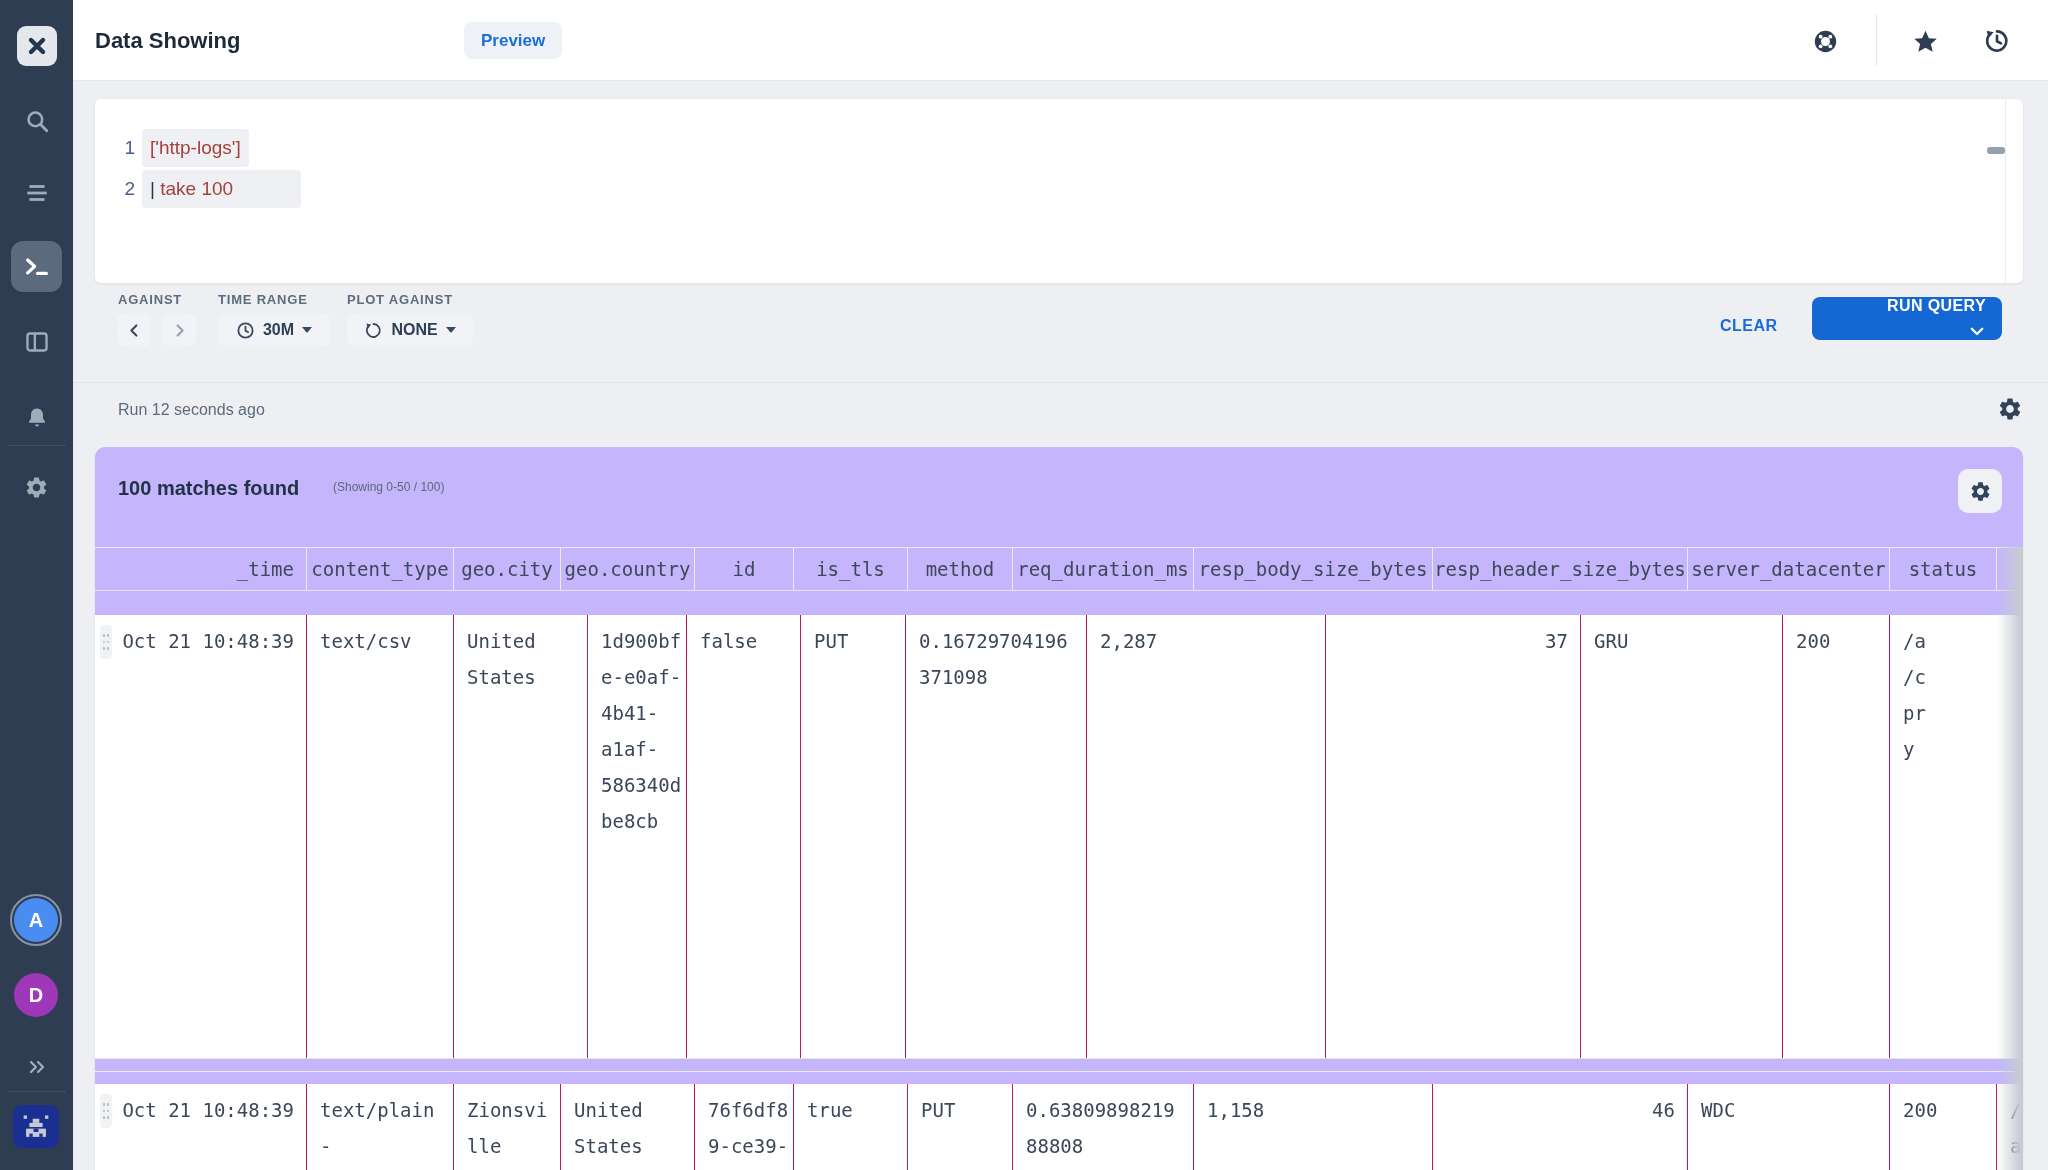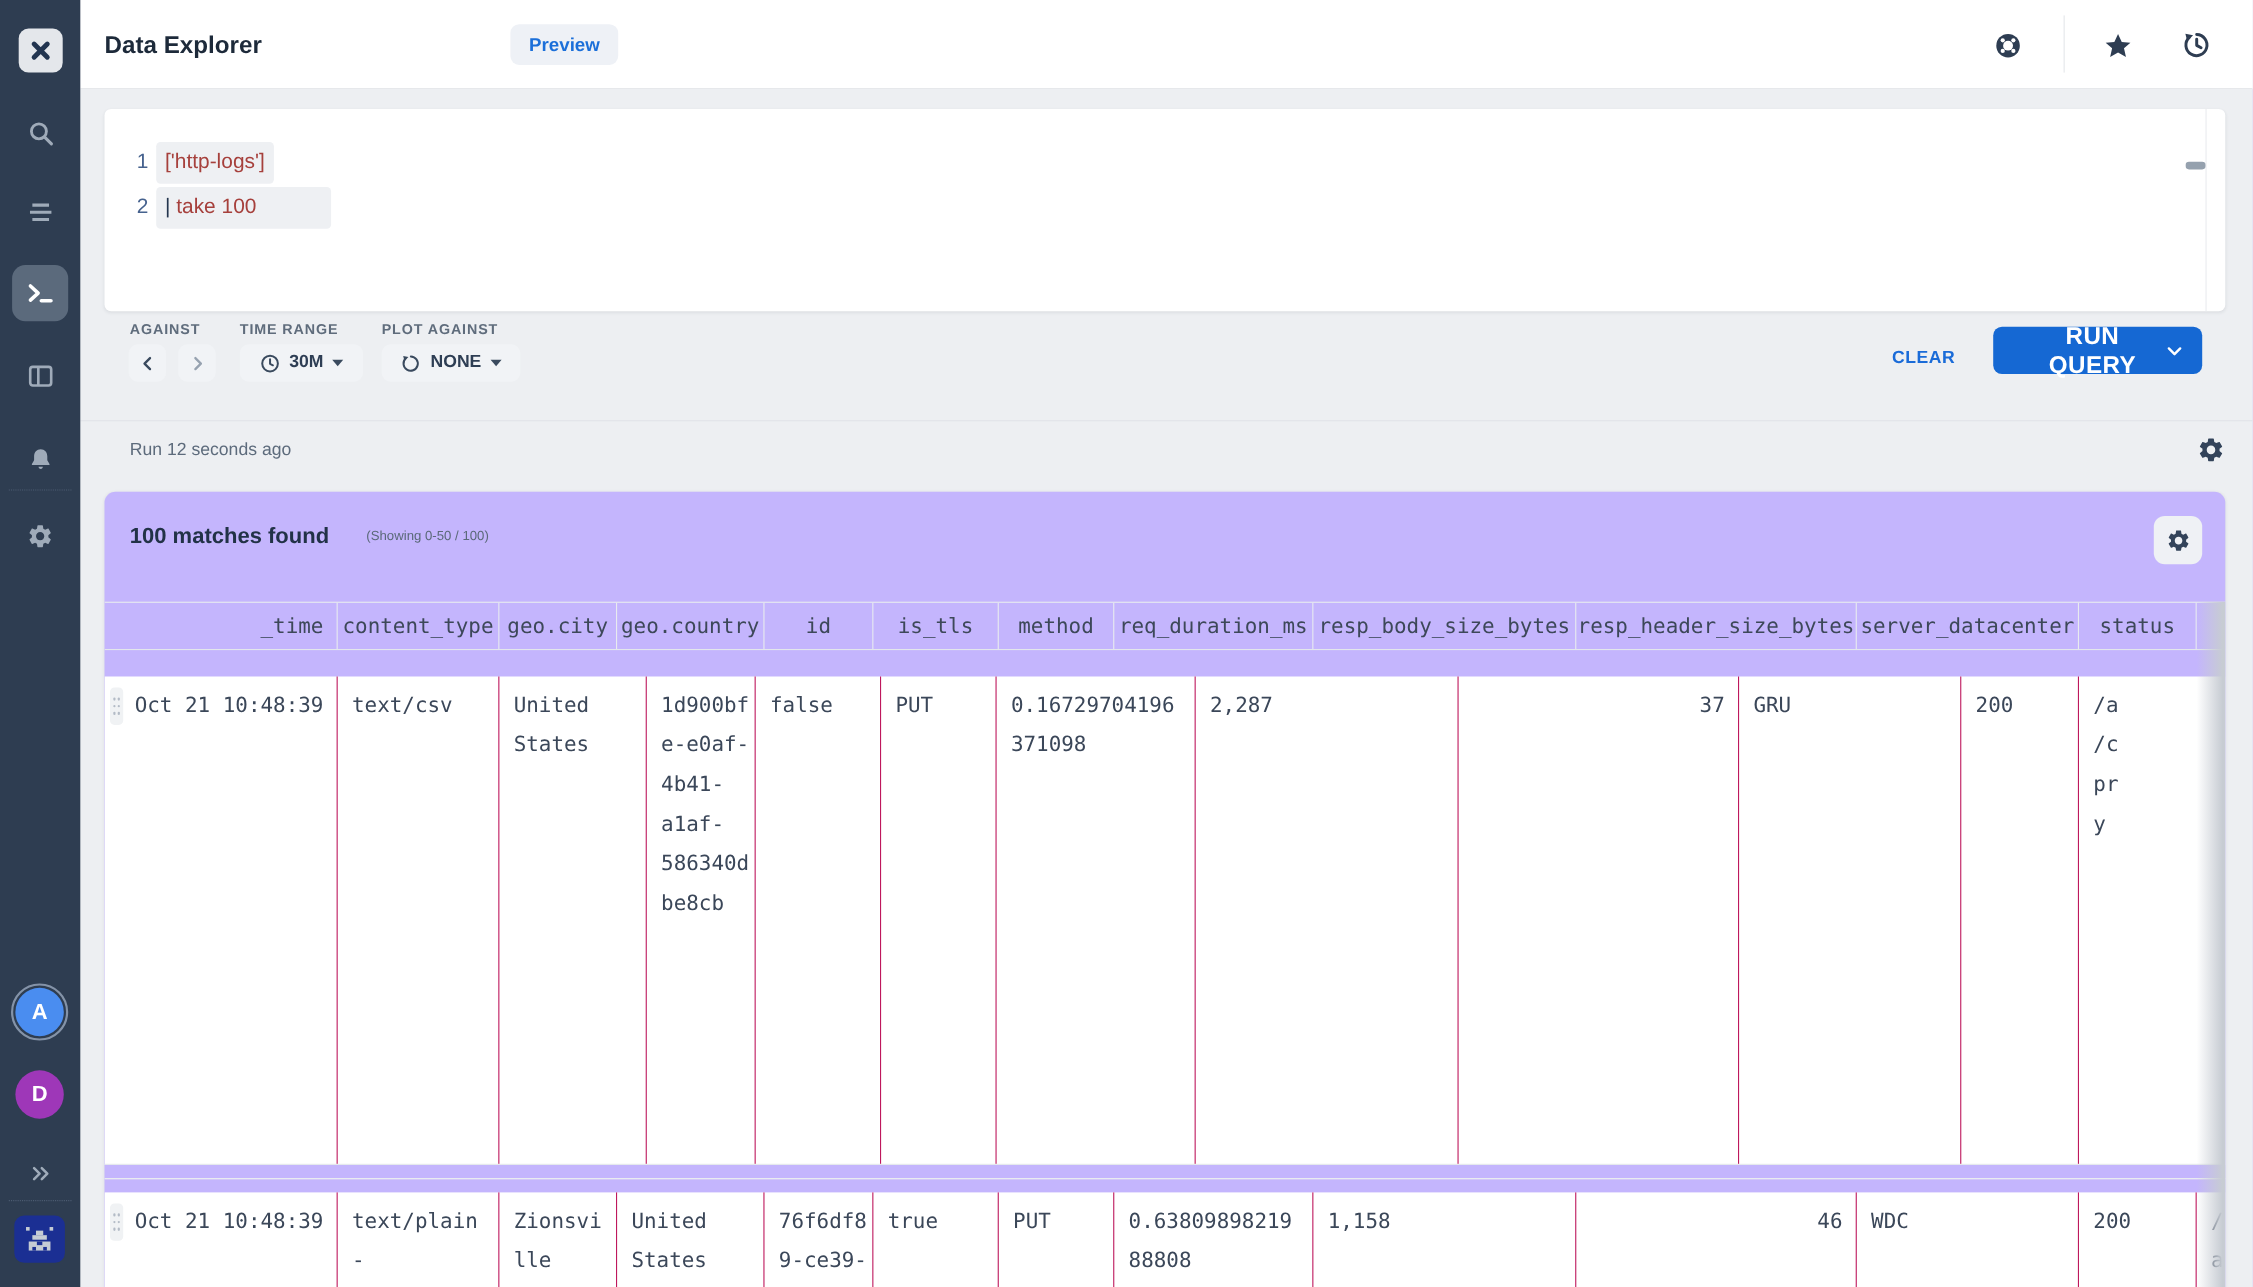--- a/index.html
+++ b/index.html
@@ -32,21 +32,21 @@
   .ed-chip { position:absolute; left:47px; background:#eef0f3; border-radius:4px; padding:0 8px; font-size:19px; line-height:38px; color:#a6403c; white-space:pre; }
   .ed-chip .pipe { color:#24364f; }
   .chip2 { padding-right:68px; }
 
   
   .controls { position:absolute; left:73px; top:283px; width:1975px; height:100px; border-bottom:1px solid #e0e3e8; }
   .ctl-label { position:absolute; top:9px; font-size:13px; font-weight:700; letter-spacing:.8px; color:#5f6c7c; }
   .ctl-btn { position:absolute; top:30px; height:34px; background:#f1f3f6; border:none; border-radius:8px; display:flex; align-items:center; justify-content:center; gap:8px; font-family:"Liberation Sans",sans-serif; font-size:16px; font-weight:600; color:#2e3e54; cursor:pointer; }
   .caret { width:0; height:0; border-left:5px solid transparent; border-right:5px solid transparent; border-top:6px solid #3a4a5e; }
   .clear-btn { position:absolute; left:1647px; top:34px; background:none; border:none; font-size:16px; font-weight:700; letter-spacing:.5px; color:#1a6bd8; cursor:pointer; font-family:"Liberation Sans",sans-serif; }
-  .runq-btn { position:absolute; left:1739px; top:14px; width:190px; height:43px; background:#1568d3; border:none; border-radius:8px; display:flex; align-items:center; justify-content:space-between; padding:0 16px 0 24px; color:#fff; font-size:22px; font-weight:700; letter-spacing:.4px; cursor:pointer; font-family:"Liberation Sans",sans-serif; }
+  .runq-btn { position:absolute; left:1739px; top:14px; width:190px; height:43px; background:#1568d3; border:none; border-radius:8px; display:flex; align-items:flex-end; justify-content:space-between; padding:0 16px 0 24px; color:#fff; font-size:16px; font-weight:700; letter-spacing:.4px; cursor:pointer; font-family:"Liberation Sans",sans-serif;flex-direction:column; }
 
   
   .run-row { position:absolute; left:73px; top:384px; width:1975px; height:62px; }
   .run-text { position:absolute; left:45px; top:17px; font-size:16px; color:#5d6b7c; }
   .run-gear { position:absolute; left:1924px; top:12px; width:26px; height:26px; color:#33435a; cursor:pointer; }
 
   
   .card { position:absolute; left:95px; top:447px; width:1928px; height:723px; background:#c4b5fd; border-radius:10px 10px 0 0; box-shadow:0 1px 3px rgba(22,33,54,.07); overflow:hidden; }
   .card-title { position:absolute; left:23px; top:30px; font-size:20px; font-weight:700; color:#223247; }
   .card-sub { position:absolute; left:238px; top:33px; font-size:12px; color:#5b6979; }
@@ -150,21 +150,21 @@
         <g fill="#1b2f93">
           <rect x="7.5" y="9.5" width="3" height="2"></rect>
           <rect x="5" y="12.5" width="2" height="2"></rect>
           <rect x="11" y="12.5" width="2" height="2"></rect>
         </g>
       </svg>
   </div>
 </div>
 
 <div class="topbar">
-  <div class="page-title">Data Explorer</div>
+  <div class="page-title">Data Showing</div>
   <div class="preview-pill">Preview</div>
 
   <div class="tb-ic" style="left:1738px">
     <svg width="27" height="27" viewBox="0 0 24 24">
         <circle cx="12" cy="12" r="9.5" fill="currentColor"></circle>
         <circle cx="12" cy="12" r="4" fill="#ffffff"></circle>
         <circle cx="7.7" cy="7.7" r="1.7" fill="#ffffff"></circle>
         <circle cx="16.3" cy="7.7" r="1.7" fill="#ffffff"></circle>
         <circle cx="7.7" cy="16.3" r="1.7" fill="#ffffff"></circle>
         <circle cx="16.3" cy="16.3" r="1.7" fill="#ffffff"></circle>

